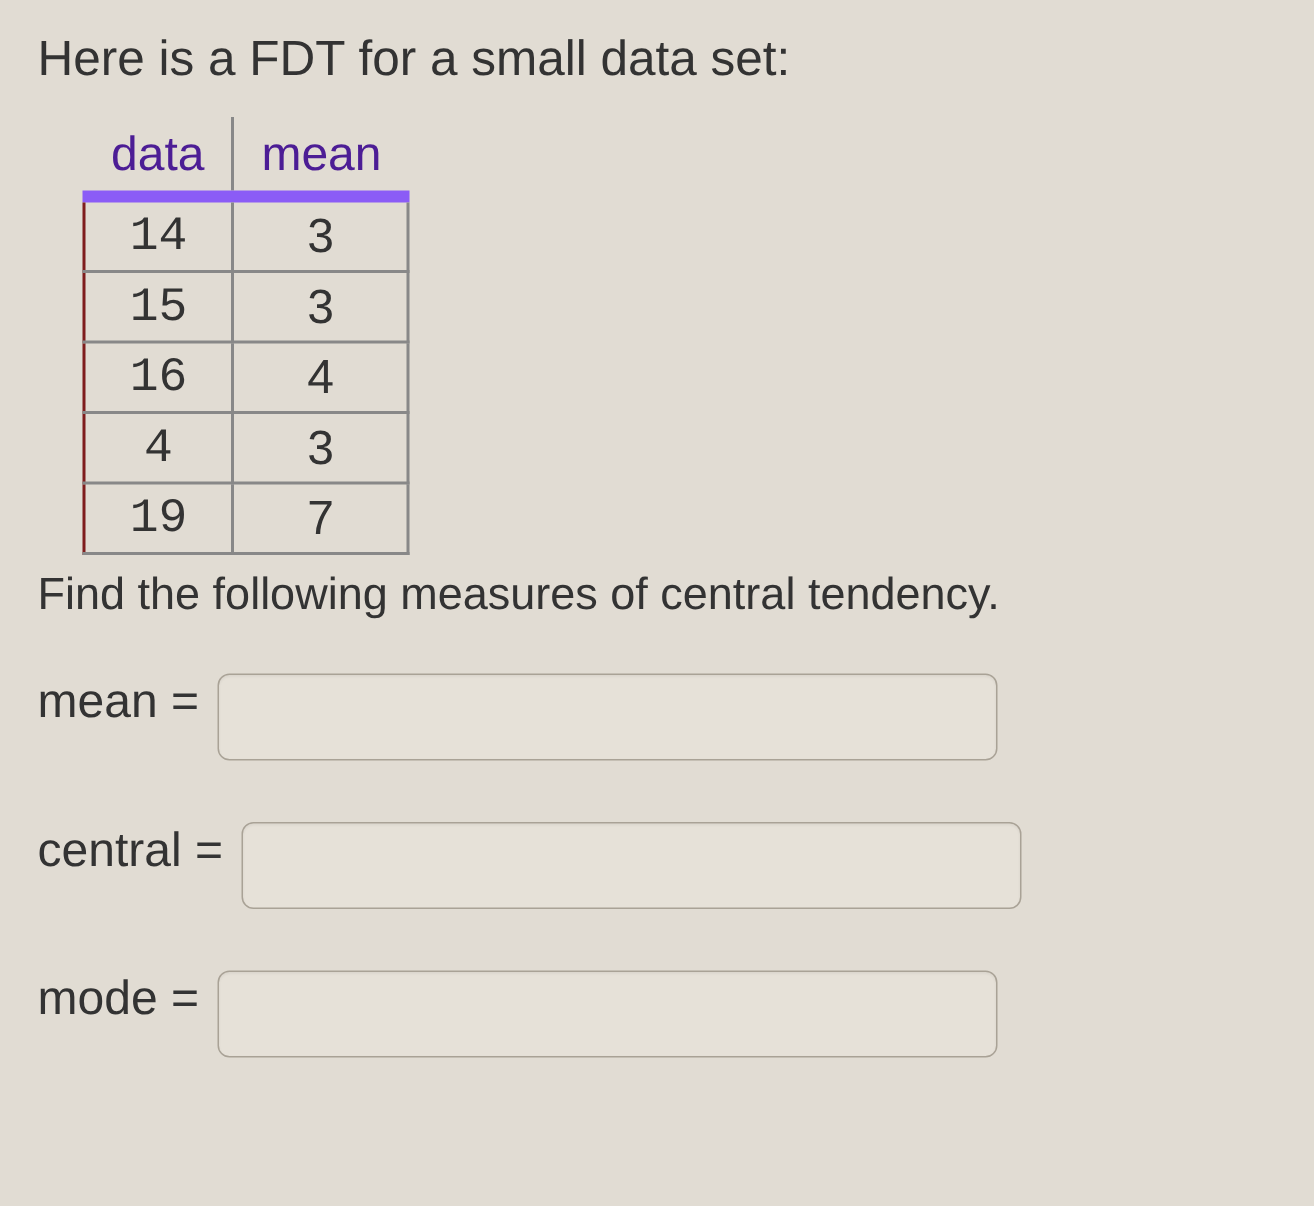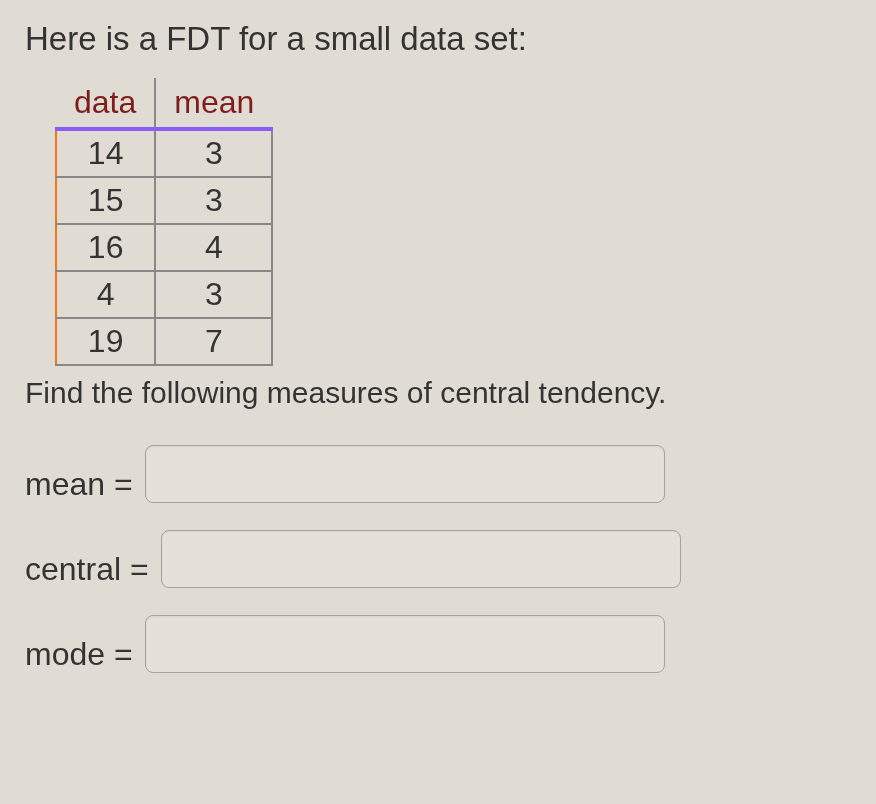--- a/index.html
+++ b/index.html
@@ -24,47 +24,48 @@
     .fdt-table {
       border-collapse: collapse;
       margin-left: 30px;
       margin-bottom: 10px;
     }
     .fdt-table th {
       font-weight: normal;
       font-size: 32px;
       padding: 6px 18px;
       text-align: center;
-      border-bottom: 4px solid #8b5cf6;
-      color: #7f1d1d;
+      border-bottom: 8px solid #8b5cf6;
+      color: #4c1d95;
     }
     .fdt-table th:first-child {
       border-right: 2px solid #888;
     }
     .fdt-table td {
       font-size: 32px;
       padding: 4px 18px;
       text-align: center;
       color: #333;
       border-right: 2px solid #888;
       border-bottom: 2px solid #888;
     }
     .fdt-table td:first-child {
-      border-left: 2px solid #f97316;
+      border-left: 2px solid #7f1d1d;
+      font-family: Liberation Mono, monospace;
     }
     .instruction-text {
       font-size: 30px;
       margin-top: 6px;
       margin-bottom: 35px;
       color: #333;
     }
     .answer-row {
       display: flex;
-      align-items: flex-end;
-      margin-bottom: 27px;
+      align-items: flex-start;
+      margin-bottom: 41px;
     }
     .answer-label {
       font-size: 32px;
       color: #333;
       margin-right: 12px;
       white-space: nowrap;
     }
     .answer-input {
       height: 58px;
       width: 520px;

